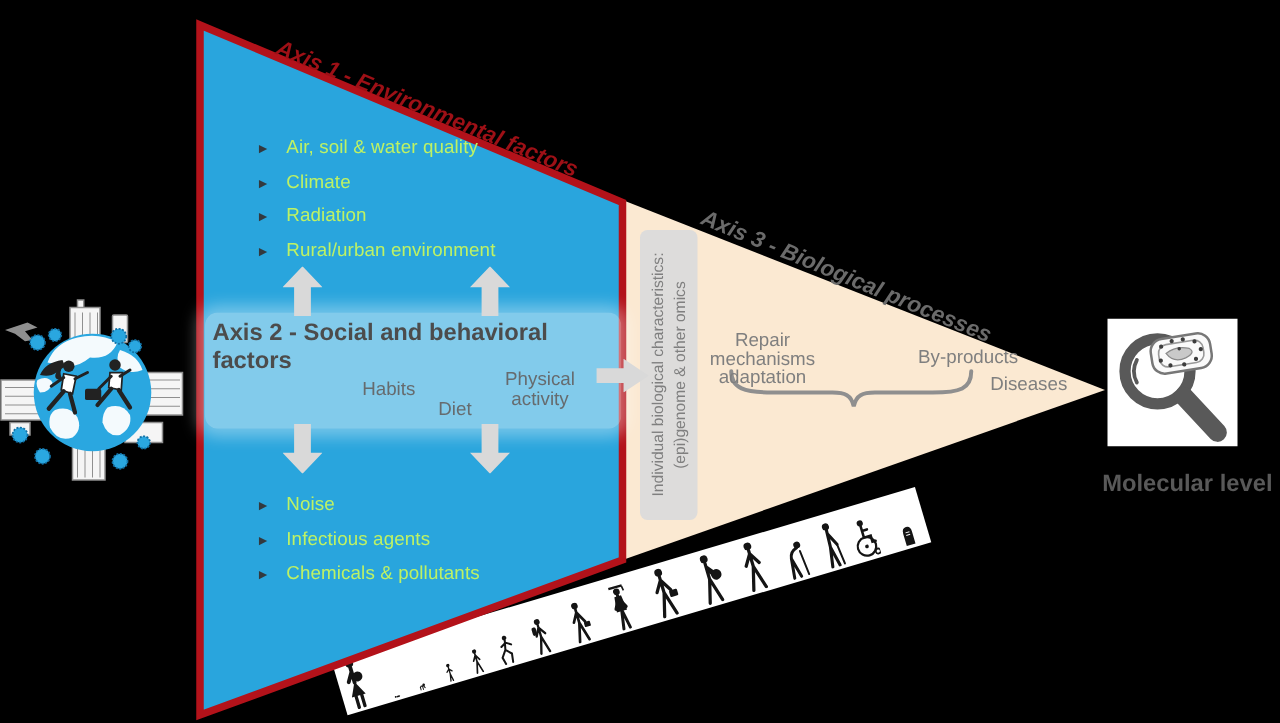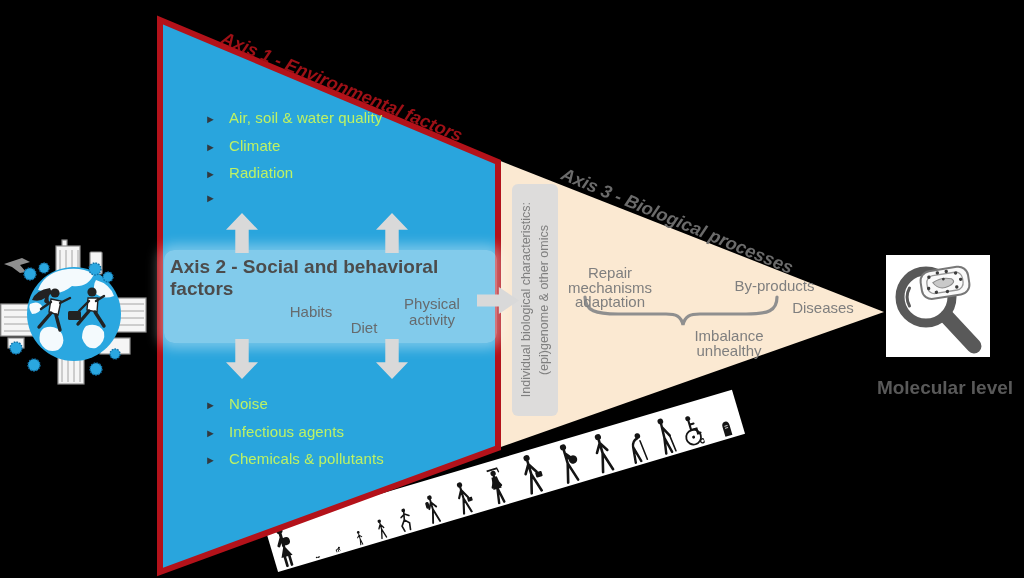--- a/index.html
+++ b/index.html
@@ -30,21 +30,21 @@
   
   #vbox{left:512px;top:184px;width:46px;height:232px;background:rgba(219,219,219,0.94);
         border-radius:6px;z-index:5;display:flex;flex-direction:row;justify-content:center;
         align-items:center;gap:1px;}
   .vline{writing-mode:vertical-rl;transform:rotate(180deg);font-size:12.5px;color:#7f7f7f;
          text-align:center;line-height:17px;white-space:nowrap;}
   
   .bio{font-size:15px;color:#7f7f7f;text-align:center;line-height:14.5px;z-index:5;}
   
   #mag-box{left:886px;top:255px;width:104px;height:102px;background:#fff;z-index:3;}
-  #molecular-label{left:872px;top:377px;width:146px;text-align:center;font-size:19px;
+  #molecular-label{left:872px;top:377px;width:146px;text-align:right;font-size:19px;
         font-weight:bold;color:#595959;z-index:3;}
   
   #strip{left:265px;top:528px;width:487px;height:46px;background:#fff;z-index:1;
          transform:rotate(-16.5deg);transform-origin:0 0;}
   .z2{z-index:2;} .z3{z-index:3;}
 </style>
 </head>
 <body>
 
 <div id="stage">
@@ -218,20 +218,21 @@
     <div class="env-row">
         <span class="bullet">►</span>
         <span class="env-label">Climate</span>
       </div>
     <div class="env-row">
         <span class="bullet">►</span>
         <span class="env-label">Radiation</span>
       </div>
     <div class="env-row">
         <span class="bullet">►</span>
+        <span class="env-label">Rural/urban environment</span>
       </div>
   </div>
   <div class="abs env-list" style="left:205px;top:395px;">
     <div class="env-row">
         <span class="bullet">►</span>
         <span class="env-label">Noise</span>
       </div>
     <div class="env-row">
         <span class="bullet">►</span>
         <span class="env-label">Infectious agents</span>
@@ -258,22 +259,20 @@
   <div id="vbox" class="abs">
     <div class="vline">Individual biological characteristics:</div>
     <div class="vline">(epi)genome &amp; other omics</div>
   </div>
 
   <div class="abs bio pre" style="left:560px;top:253px;width:100px;margin-top:13px;">Repair
 mechanisms
 adaptation</div>
   <div class="abs bio" style="left:727px;top:279px;width:95px;">By-products</div>
   <div class="abs bio" style="left:786px;top:301px;width:74px;">Diseases</div>
-  <div class="abs bio pre" style="left:681px;top:329px;width:96px;">Imbalance
-unhealthy</div>
   <svg class="abs z3" style="left:582px;top:294px;" width="198" height="34" viewBox="0 0 198 34">
     <path d="M3 3 C3 17 14 20 36 20 L84 20 C94 20 99 22 101 31 C103 22 108 20 118 20 L164 20 C186 20 195 17 195 3" stroke="#8f8f8f" stroke-width="3.2" fill="none" stroke-linecap="round"></path>
   </svg>
 
   <div id="mag-box" class="abs">
     <svg width="104" height="102" viewBox="0 0 104 102">
       <circle cx="40" cy="42" r="26" fill="none" stroke="#595959" stroke-width="9"></circle>
       <path d="M23.5 33 A19 19 0 0 0 23.5 51" stroke="#595959" stroke-width="3" fill="none" stroke-linecap="round"></path>
       <path d="M61 62 L88 91" stroke="#595959" stroke-width="15" stroke-linecap="round"></path>
       <g transform="translate(58,28) rotate(-9)">

